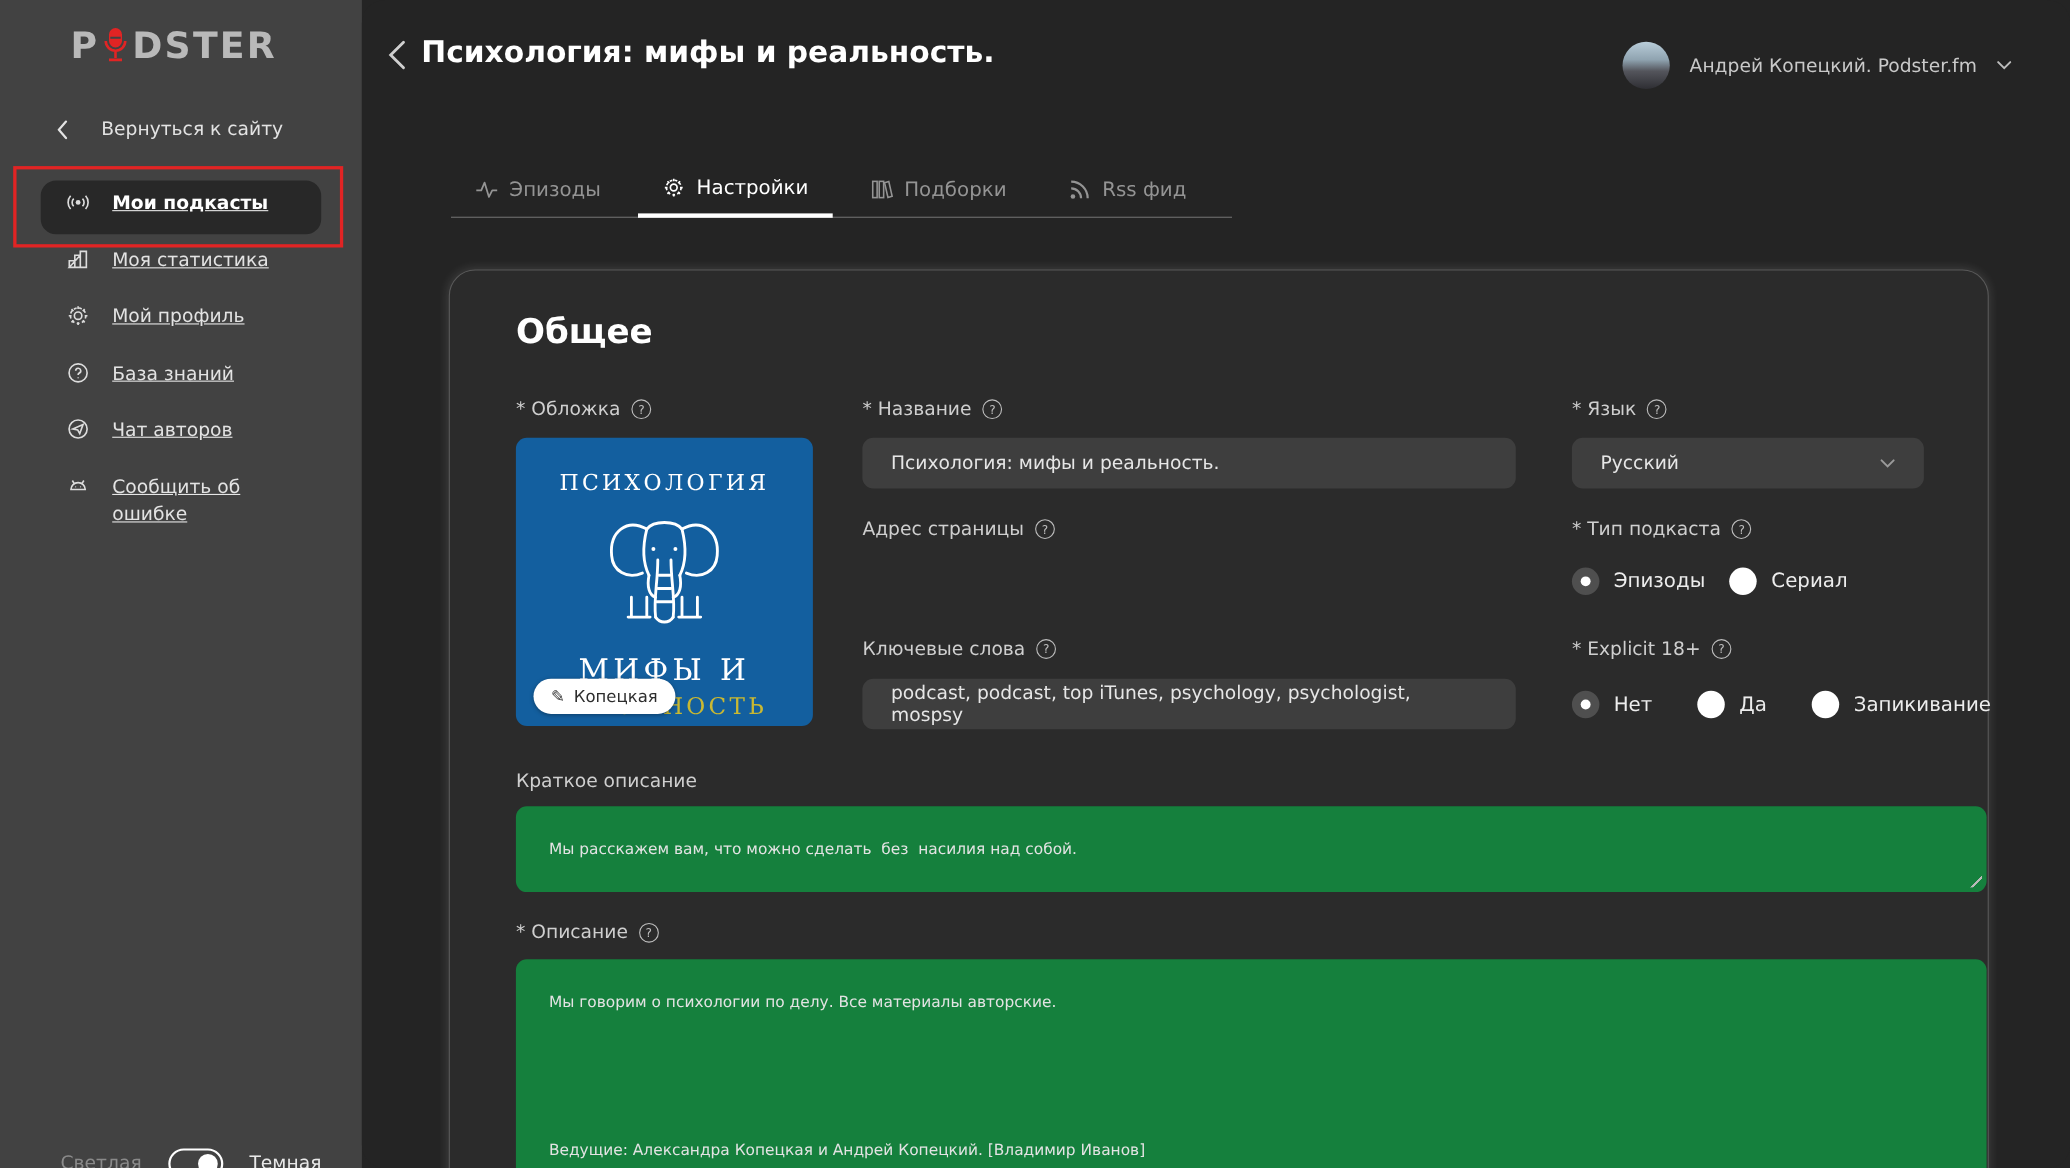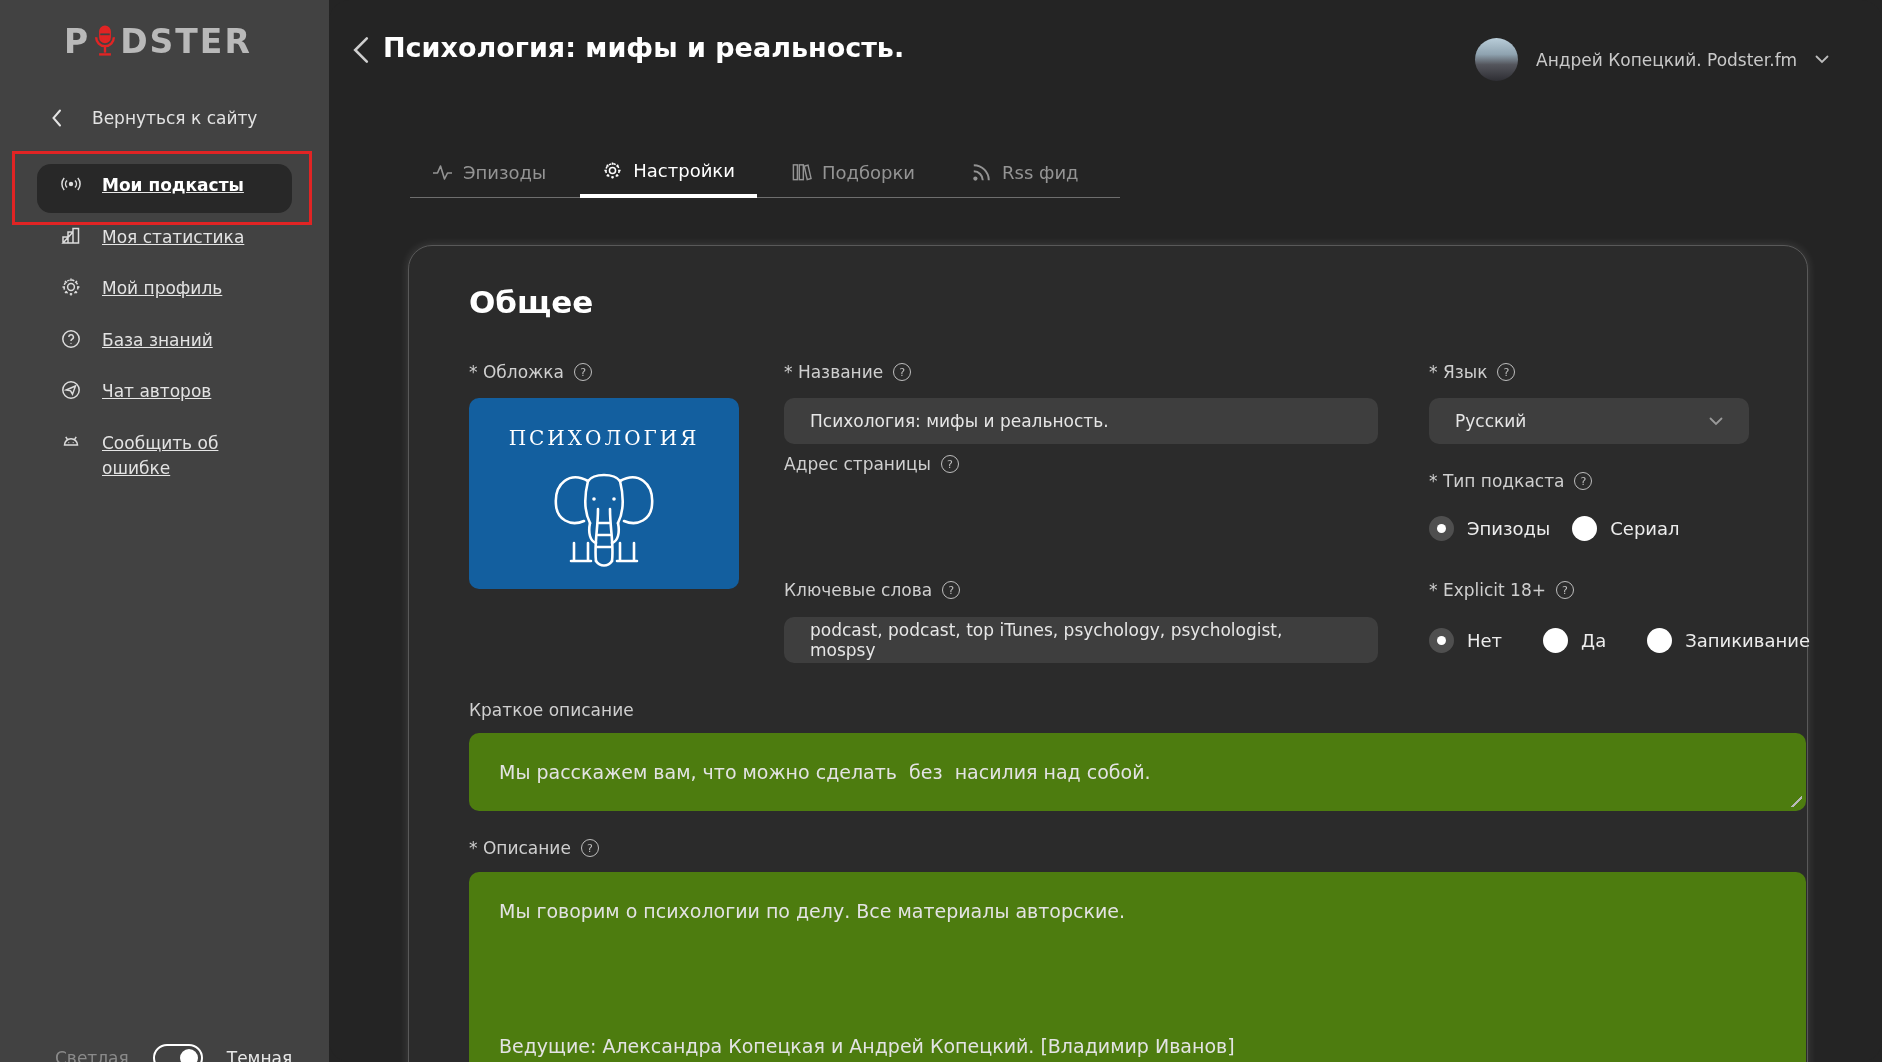--- a/index.html
+++ b/index.html
@@ -61,41 +61,41 @@
   .q-icon::after { content:"?"; }
 
   .tf { position:absolute; background:#3e3e3e; border-radius:10px; height:46px;
     display:flex; align-items:center; padding:0 26px; font-size:17px; color:#e6e6e6; }
   .muted { color:#9a9a9a; }
   .tf .sfx { margin-left:auto; }
   .select { cursor:pointer; }
   .select .chev { margin-left:auto; color:#9a9a9a; }
 
   
-  .cover { position:absolute; left:60px; top:152px; width:270px; height:191px; border-radius:10px;
+  .cover { position:absolute; left:60px; top:152px; width:270px; height:262px; border-radius:10px;
     background:#135f9f; overflow:hidden; font-family:"DejaVu Serif", serif; color:#fff; text-align:center; }
   .cover-top { position:absolute; top:28px; width:100%; font-size:20px; letter-spacing:3px; }
   .cover-l1 { position:absolute; top:196px; width:100%; font-size:27px; letter-spacing:4px; }
   .cover-l2 { position:absolute; top:232px; width:100%; font-size:21px; letter-spacing:3px; color:#c9b832; }
   .cover svg.eleph { position:absolute; left:75px; top:52px; }
   .edit-btn { position:absolute; left:16px; top:219px; height:32px; background:#fff; color:#2d2d2d;
     border-radius:16px; display:flex; align-items:center; gap:8px; padding:0 16px; font-size:15px;
     font-family:"DejaVu Sans", sans-serif; cursor:pointer; box-shadow:0 1px 4px rgba(0,0,0,.35); }
   .edit-btn::before { content:"✎"; font-size:15px; }
 
   
   .radio-row { position:absolute; display:flex; align-items:center; gap:22px; font-size:18px; color:#ededed; }
   .radio-item { display:flex; align-items:center; gap:13px; cursor:pointer; }
   .radio { width:25px; height:25px; border-radius:50%; background:#fff; position:relative; }
   .radio[data-selected="true"] { background:#4f4f4f; }
   .radio .dot { display:none; position:absolute; left:8px; top:8px; width:9px; height:9px;
     border-radius:50%; background:#fff; }
   .radio[data-selected="true"] .dot { display:block; }
 
-  textarea { background:#4d7c0f; border:none; border-radius:10px; color:#e3e3e3; font-size:19px;
+  textarea { background:#15803d; border:none; border-radius:10px; color:#e3e3e3; font-size:14px;
     font-family:"DejaVu Sans", sans-serif; resize:none; outline:none; line-height:27px; }
   .ta-short { position:absolute; left:60px; top:487px; width:1337px; height:78px; padding:26px 30px 8px; }
   .ta-long  { position:absolute; left:60px; top:626px; width:1337px; height:430px; padding:26px 30px; }
   .grip { position:absolute; left:1378px; top:546px; width:15px; height:15px; pointer-events:none;
     background:repeating-linear-gradient(135deg, transparent 0 4px, #b9b9b9 4px 6px, transparent 6px 9px);
     clip-path:polygon(100% 0, 100% 100%, 0 100%); }
 
   svg { display:block; }
 </style>
 </head>
@@ -278,21 +278,21 @@
       <span>Психология: мифы и реальность.</span>
     </div>
 
     <div class="tf select" style="left:1020px; top:152px; width:320px;">
       <span>Русский</span>
       <svg class="chev" width="14" height="9" viewBox="0 0 14 9" fill="none" stroke="currentColor" stroke-width="1.8" stroke-linecap="round">
           <polyline points="1.5,1.5 7,7 12.5,1.5"></polyline>
         </svg>
     </div>
 
-    <div class="fl" style="left:375px; top:208px;">
+    <div class="fl" style="left:375px; top:225px;">
       <span>Адрес страницы</span>
       <span class="q-icon"></span>
     </div>
 
     <div class="fl" style="left:1020px; top:225px;">
       <span>* Тип подкаста</span>
       <span class="q-icon"></span>
     </div>
     <div class="radio-row" style="left:1020px; top:270px;">
       <div class="radio-item">

